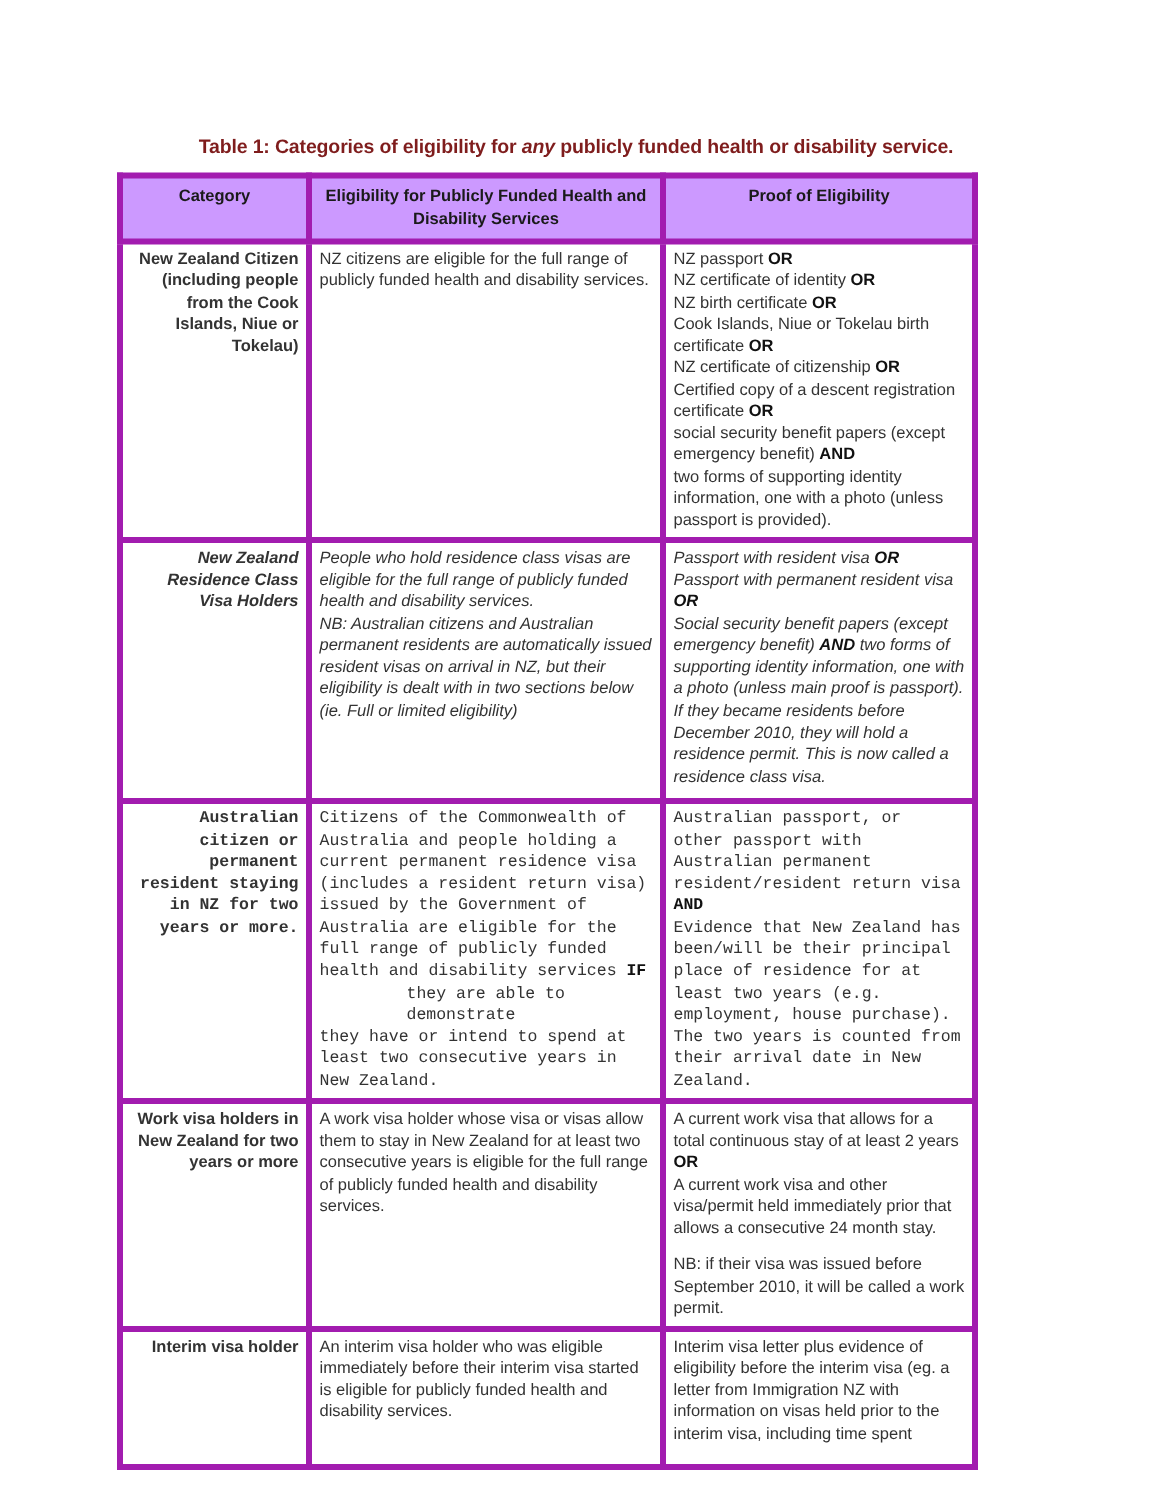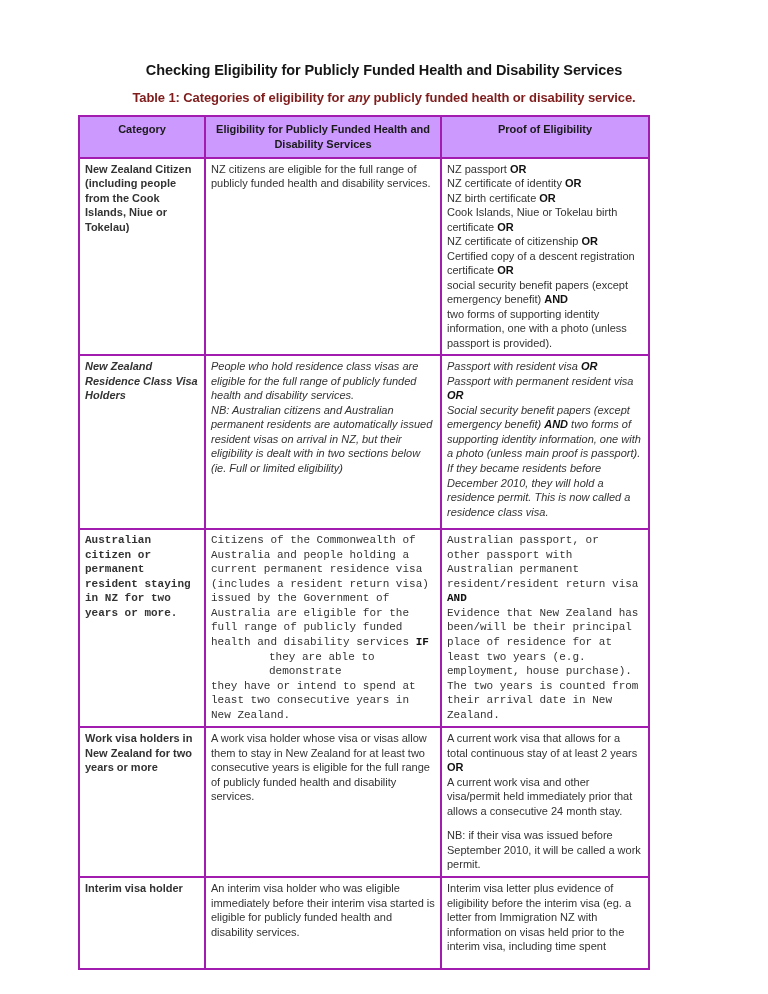--- a/index.html
+++ b/index.html
@@ -58,21 +58,21 @@
     position: absolute;
     left: 78px;
     top: 115px;
     width: 570px;
     border-collapse: collapse;
     table-layout: fixed;
   }
 
   table.elig-table th,
   table.elig-table td {
-    border: 2px solid #a21caf;
+    border: 4px solid #a21caf;
     vertical-align: top;
     padding: 3px 5px 4px 5px;
     font-size: 11px;
     line-height: 1.32;
     color: #333333;
   }
 
   table.elig-table th {
     background: #cc99ff;
     text-align: center;
@@ -84,20 +84,21 @@
     line-height: 1.35;
   }
 
   col.c-category { width: 126px; }
   col.c-eligibility { width: 236px; }
   col.c-proof { width: 208px; }
 
   td.cell-category {
     font-weight: bold;
     color: #111111;
+    text-align: right;
   }
 
   .cell-line { display: block; }
   .cell-line b { font-weight: bold; color: #111111; }
   .cell-line.indented { text-indent: 0; padding-left: 58px; }
   .cell-line.spaced { margin-top: 10px; }
 
   .footer {
     position: absolute;
     left: 64px;
@@ -108,21 +109,20 @@
     color: #3a3a3a;
     font-family: "DejaVu Sans", sans-serif;
   }
   .footer b { font-weight: bold; color: #111111; }
 </style>
 </head>
 <body>
 
 <div class="page">
 
-  <div class="doc-title">Checking Eligibility for Publicly Funded Health and Disability Services</div>
 
   <div class="doc-subtitle">
     <span>Table 1: Categories of eligibility for </span><i>any</i><span> publicly funded health or disability service.</span>
   </div>
 
   <table class="elig-table">
     <colgroup>
       <col class="c-category">
       <col class="c-eligibility">
       <col class="c-proof">

